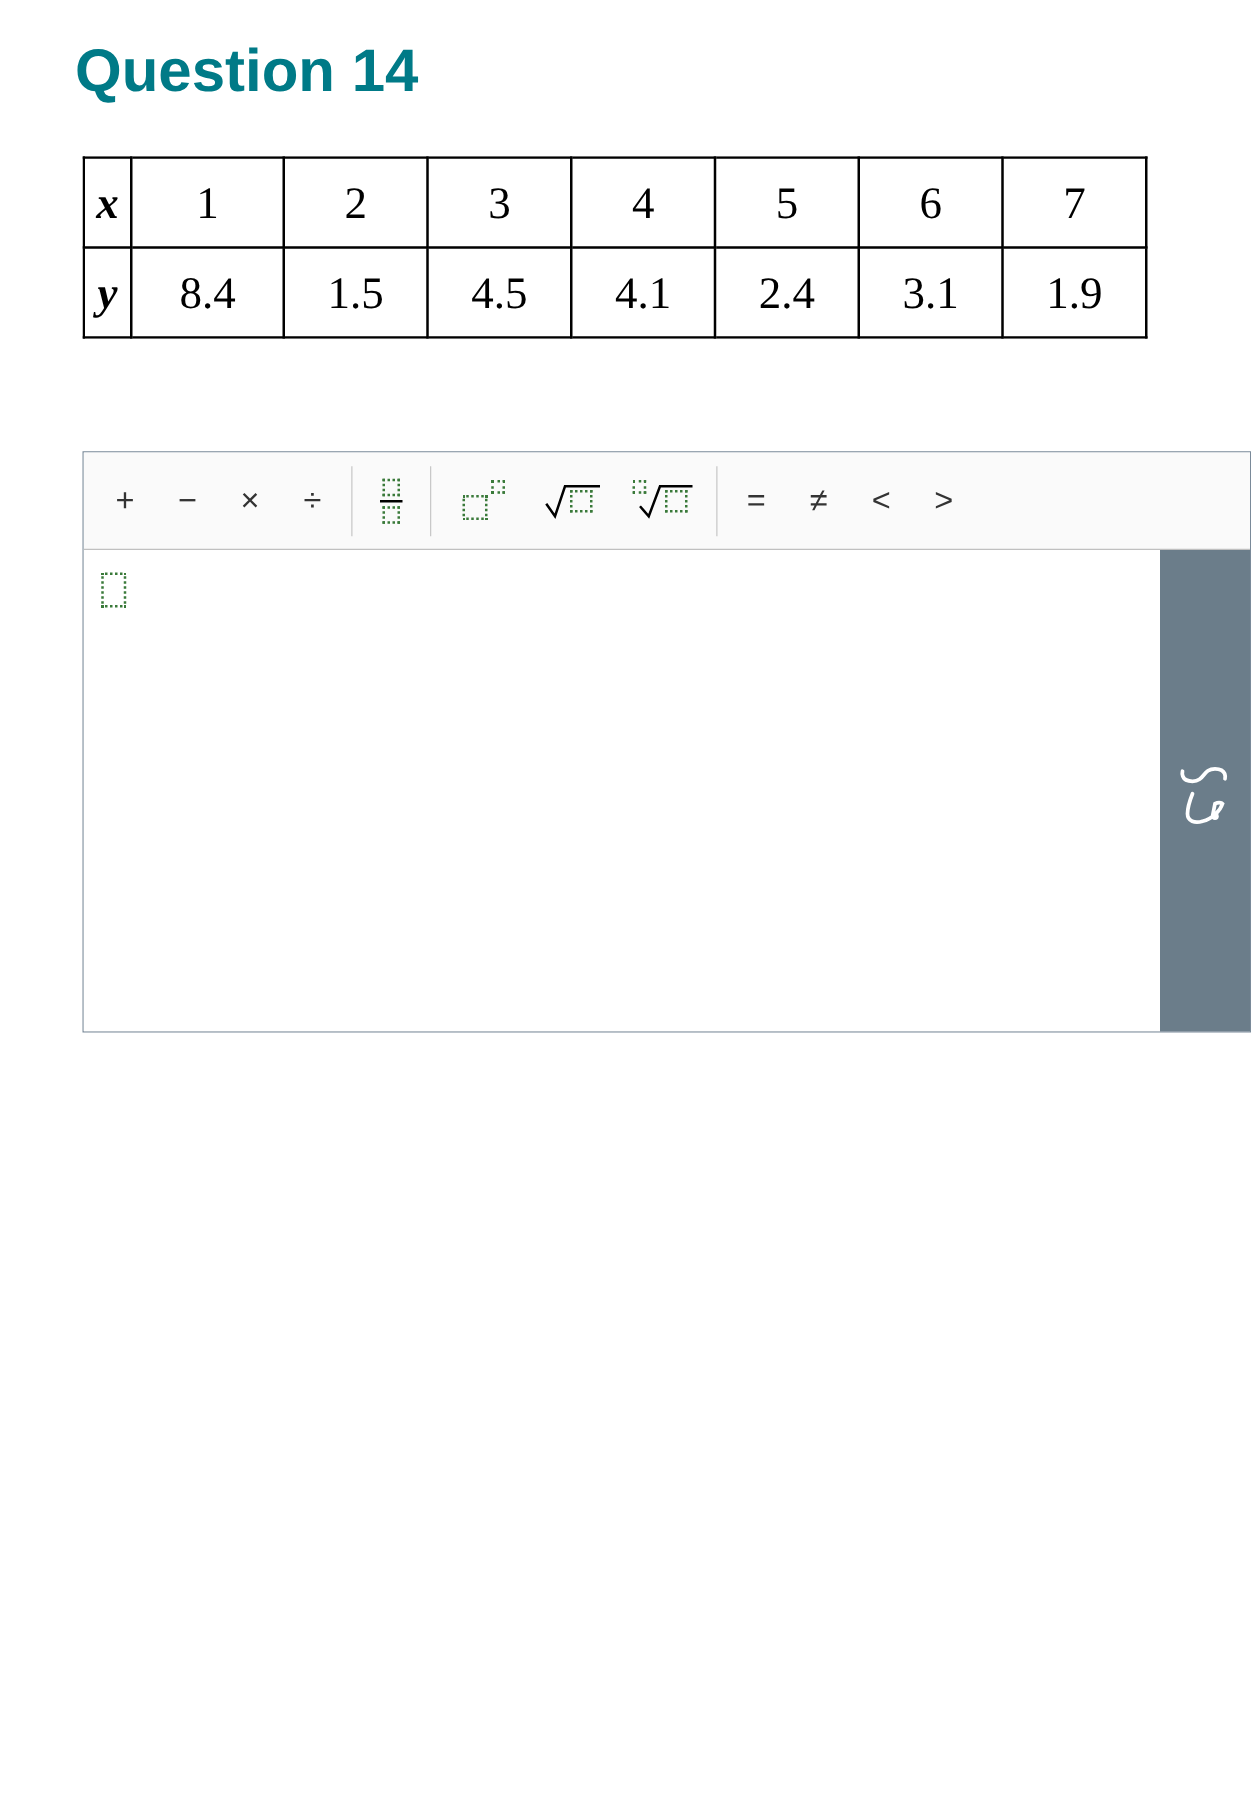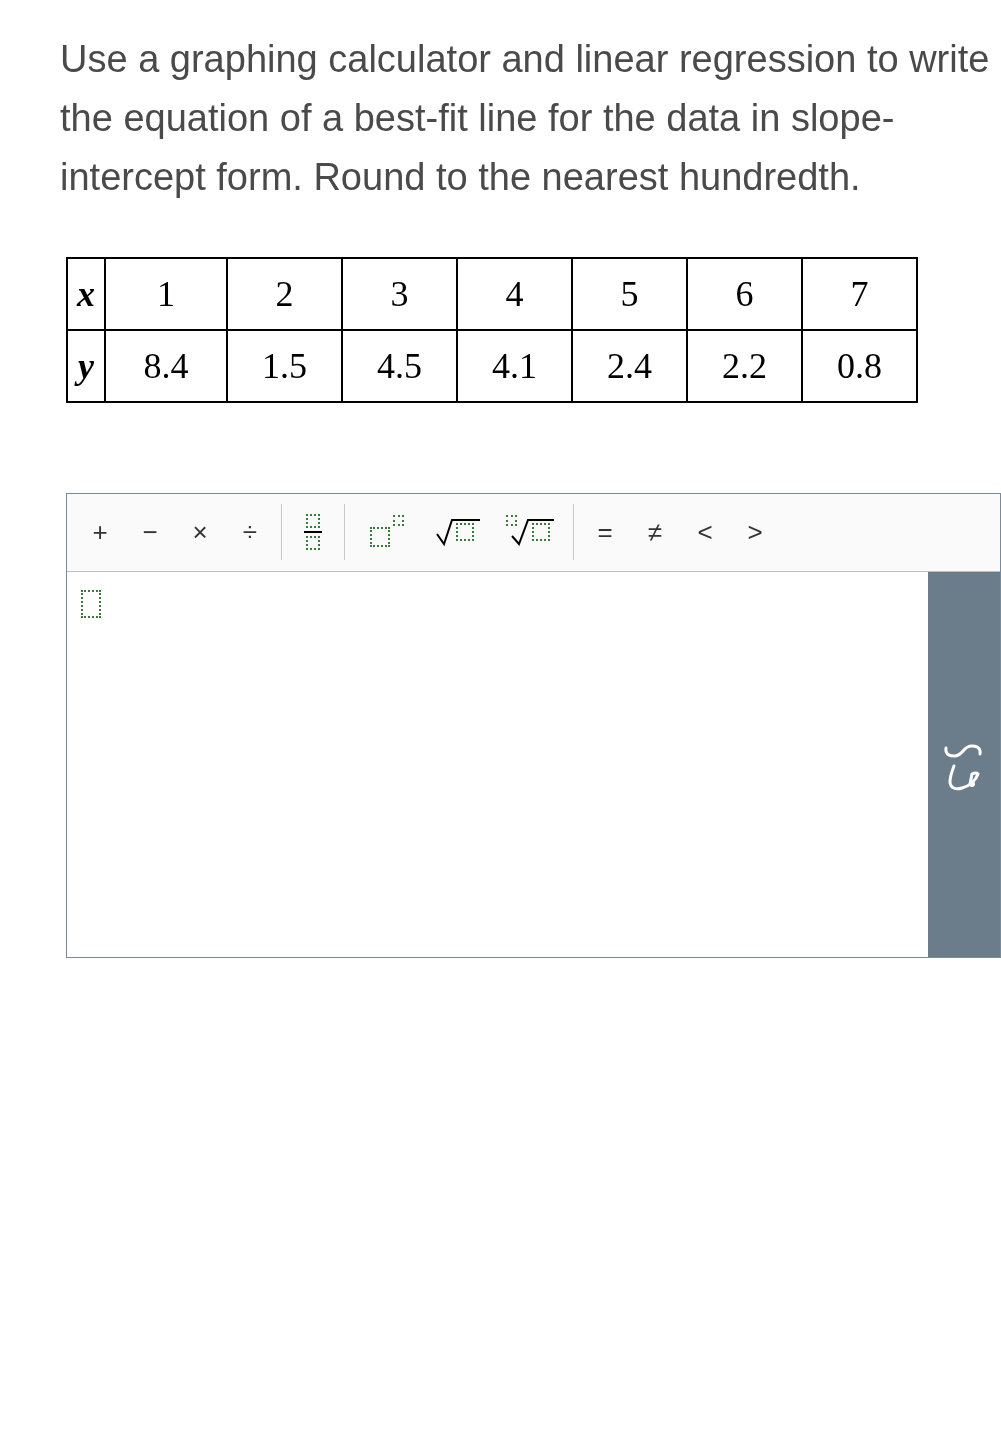--- a/index.html
+++ b/index.html
@@ -200,21 +200,21 @@
     }
     .handwriting-btn svg {
       width: 48px;
       height: 56px;
     }
   </style>
 </head>
 <body>
 
 <div class="container">
-  <p class="question-text">Use a graphing calculator and linear regression to write the equation of a best-fit line for the data in slope-intercept form. Round to the nearest hundredth.</p>
+  <h1 class="question-title">Question 14</h1>
 
   <div class="data-table-wrapper">
     <table class="data-table">
       <tbody>
           <tr>
         <td class="row-header">x</td>
         <td class="val-cell-wide">1</td>
         <td class="val-cell">2</td>
         <td class="val-cell">3</td>
         <td class="val-cell">4</td>
@@ -222,22 +222,22 @@
         <td class="val-cell">6</td>
         <td class="val-cell">7</td>
       </tr>
       <tr>
         <td class="row-header">y</td>
         <td class="val-cell-wide">8.4</td>
         <td class="val-cell">1.5</td>
         <td class="val-cell">4.5</td>
         <td class="val-cell">4.1</td>
         <td class="val-cell">2.4</td>
-        <td class="val-cell">2.2</td>
-        <td class="val-cell">0.8</td>
+        <td class="val-cell">3.1</td>
+        <td class="val-cell">1.9</td>
       </tr>
     </tbody>
       </table>
   </div>
 
   <div class="editor">
     <div class="toolbar">
       <div class="tool-btn">+</div>
       <div class="tool-btn">−</div>
       <div class="tool-btn">×</div>

